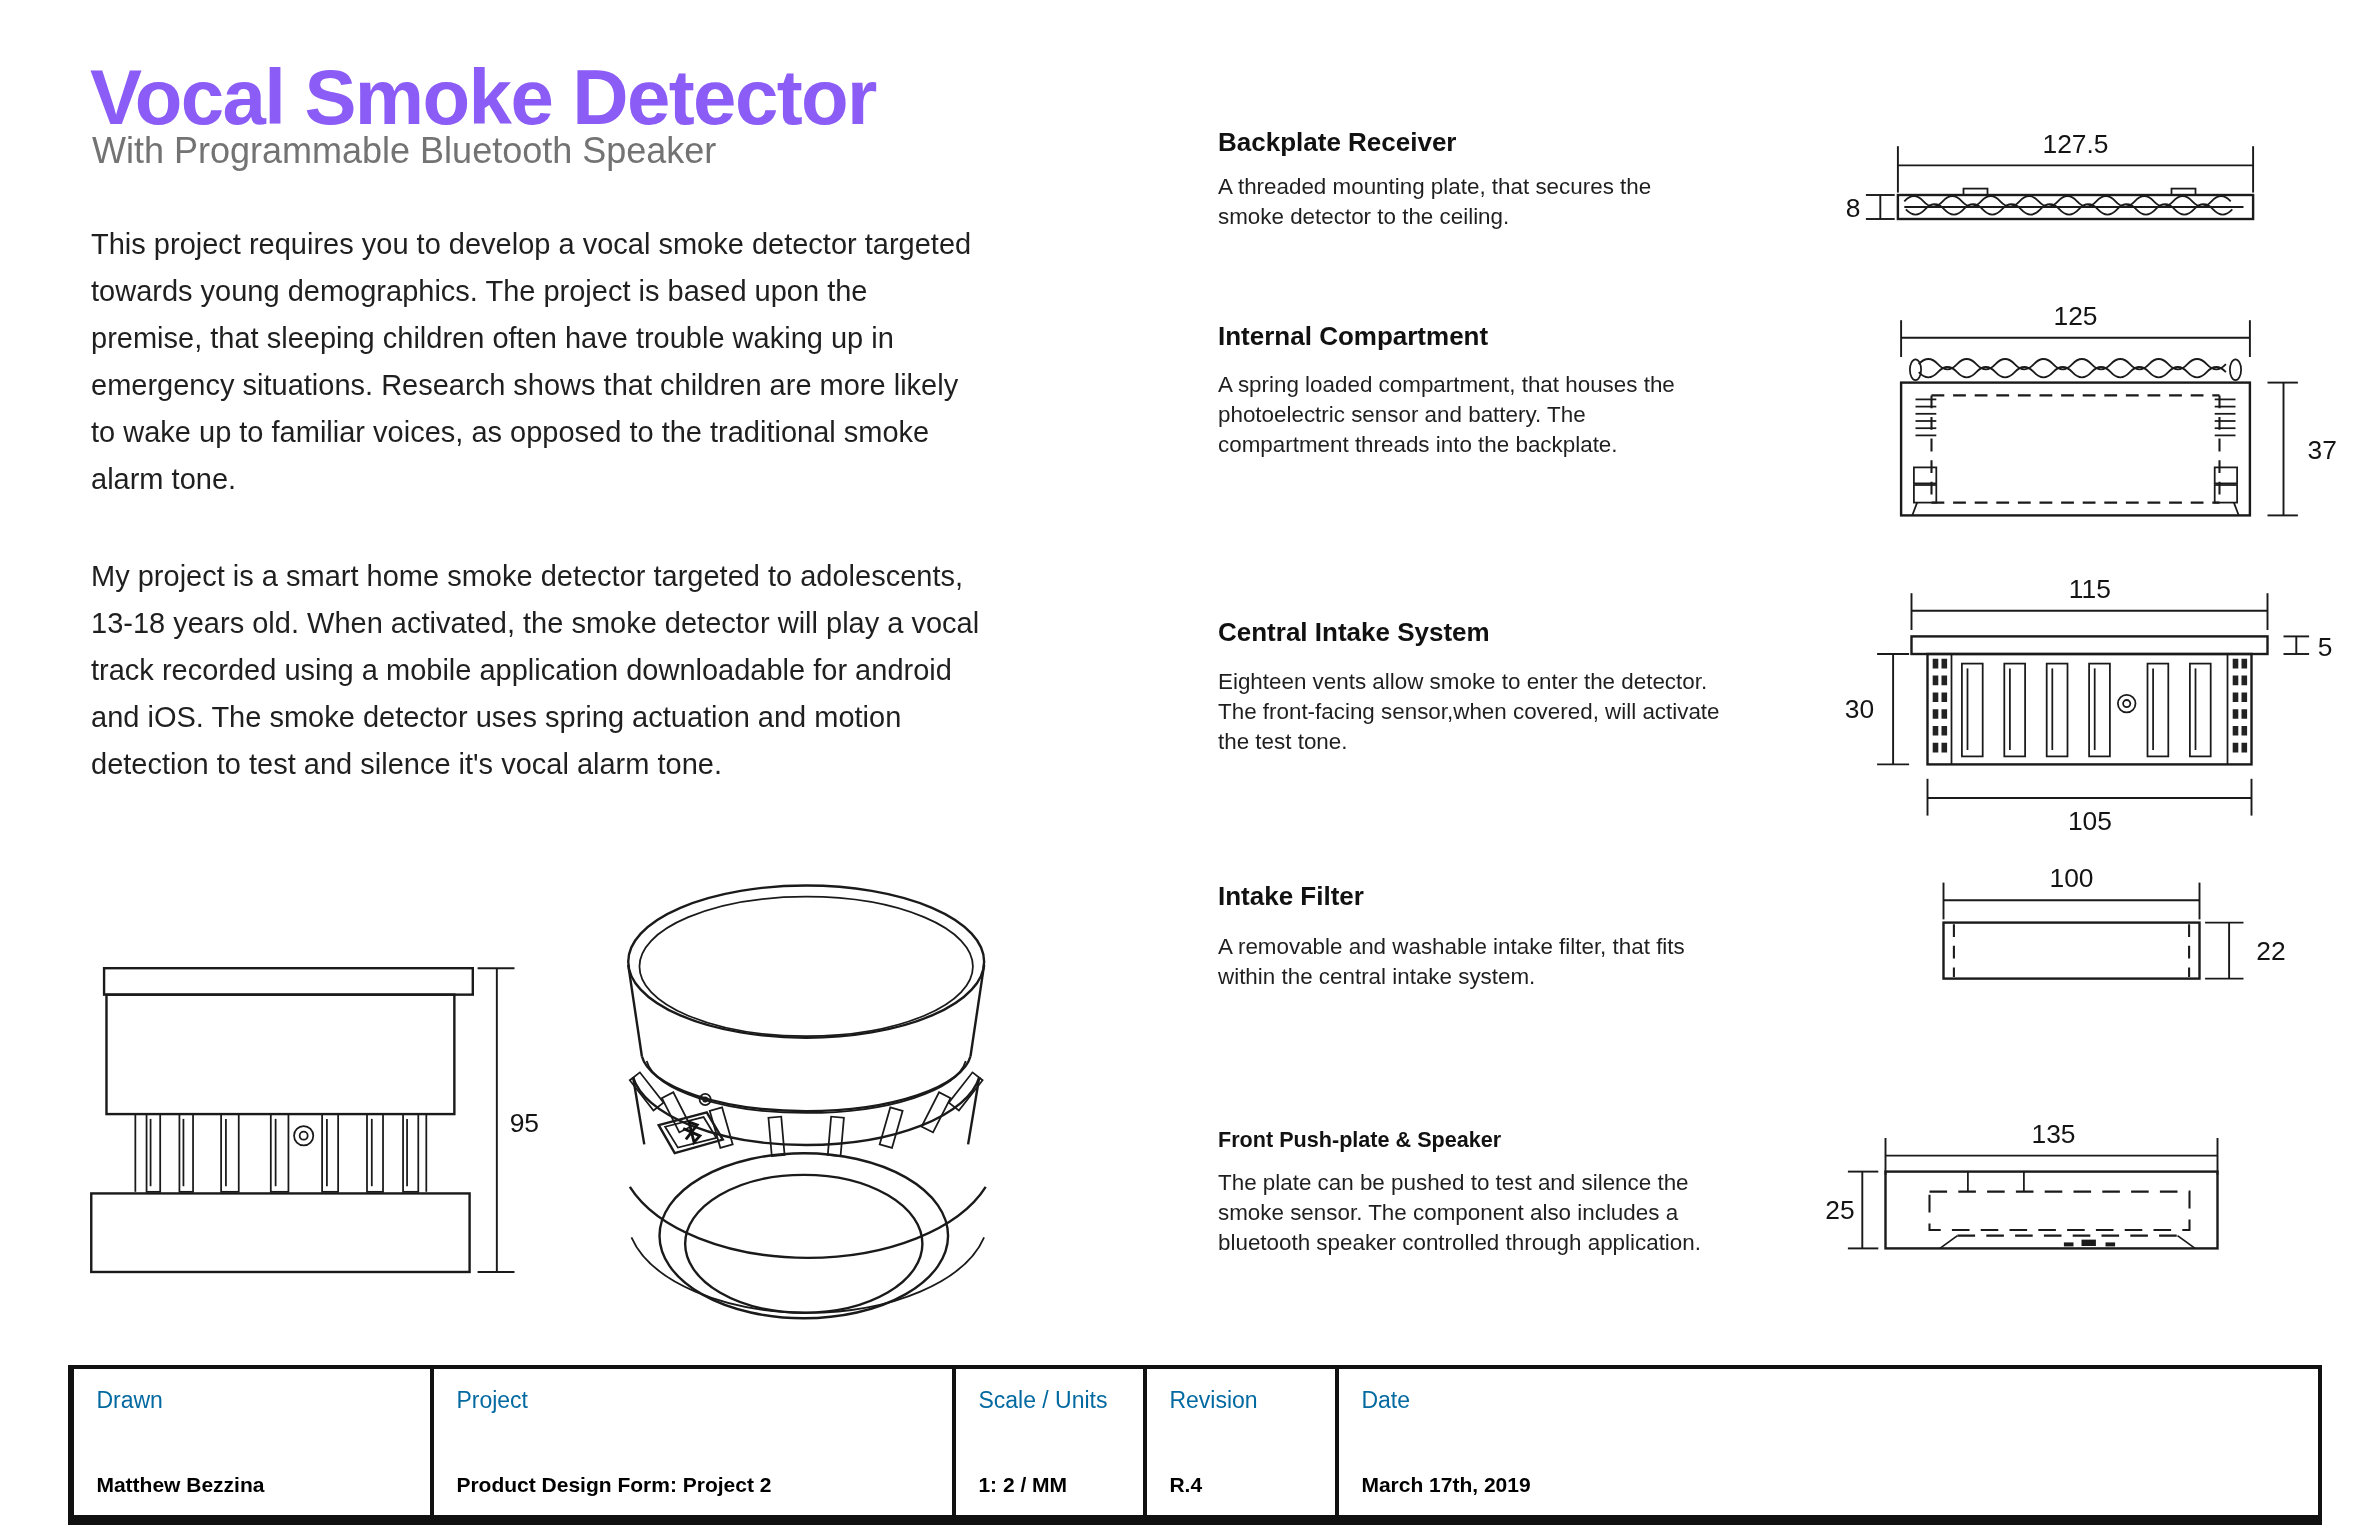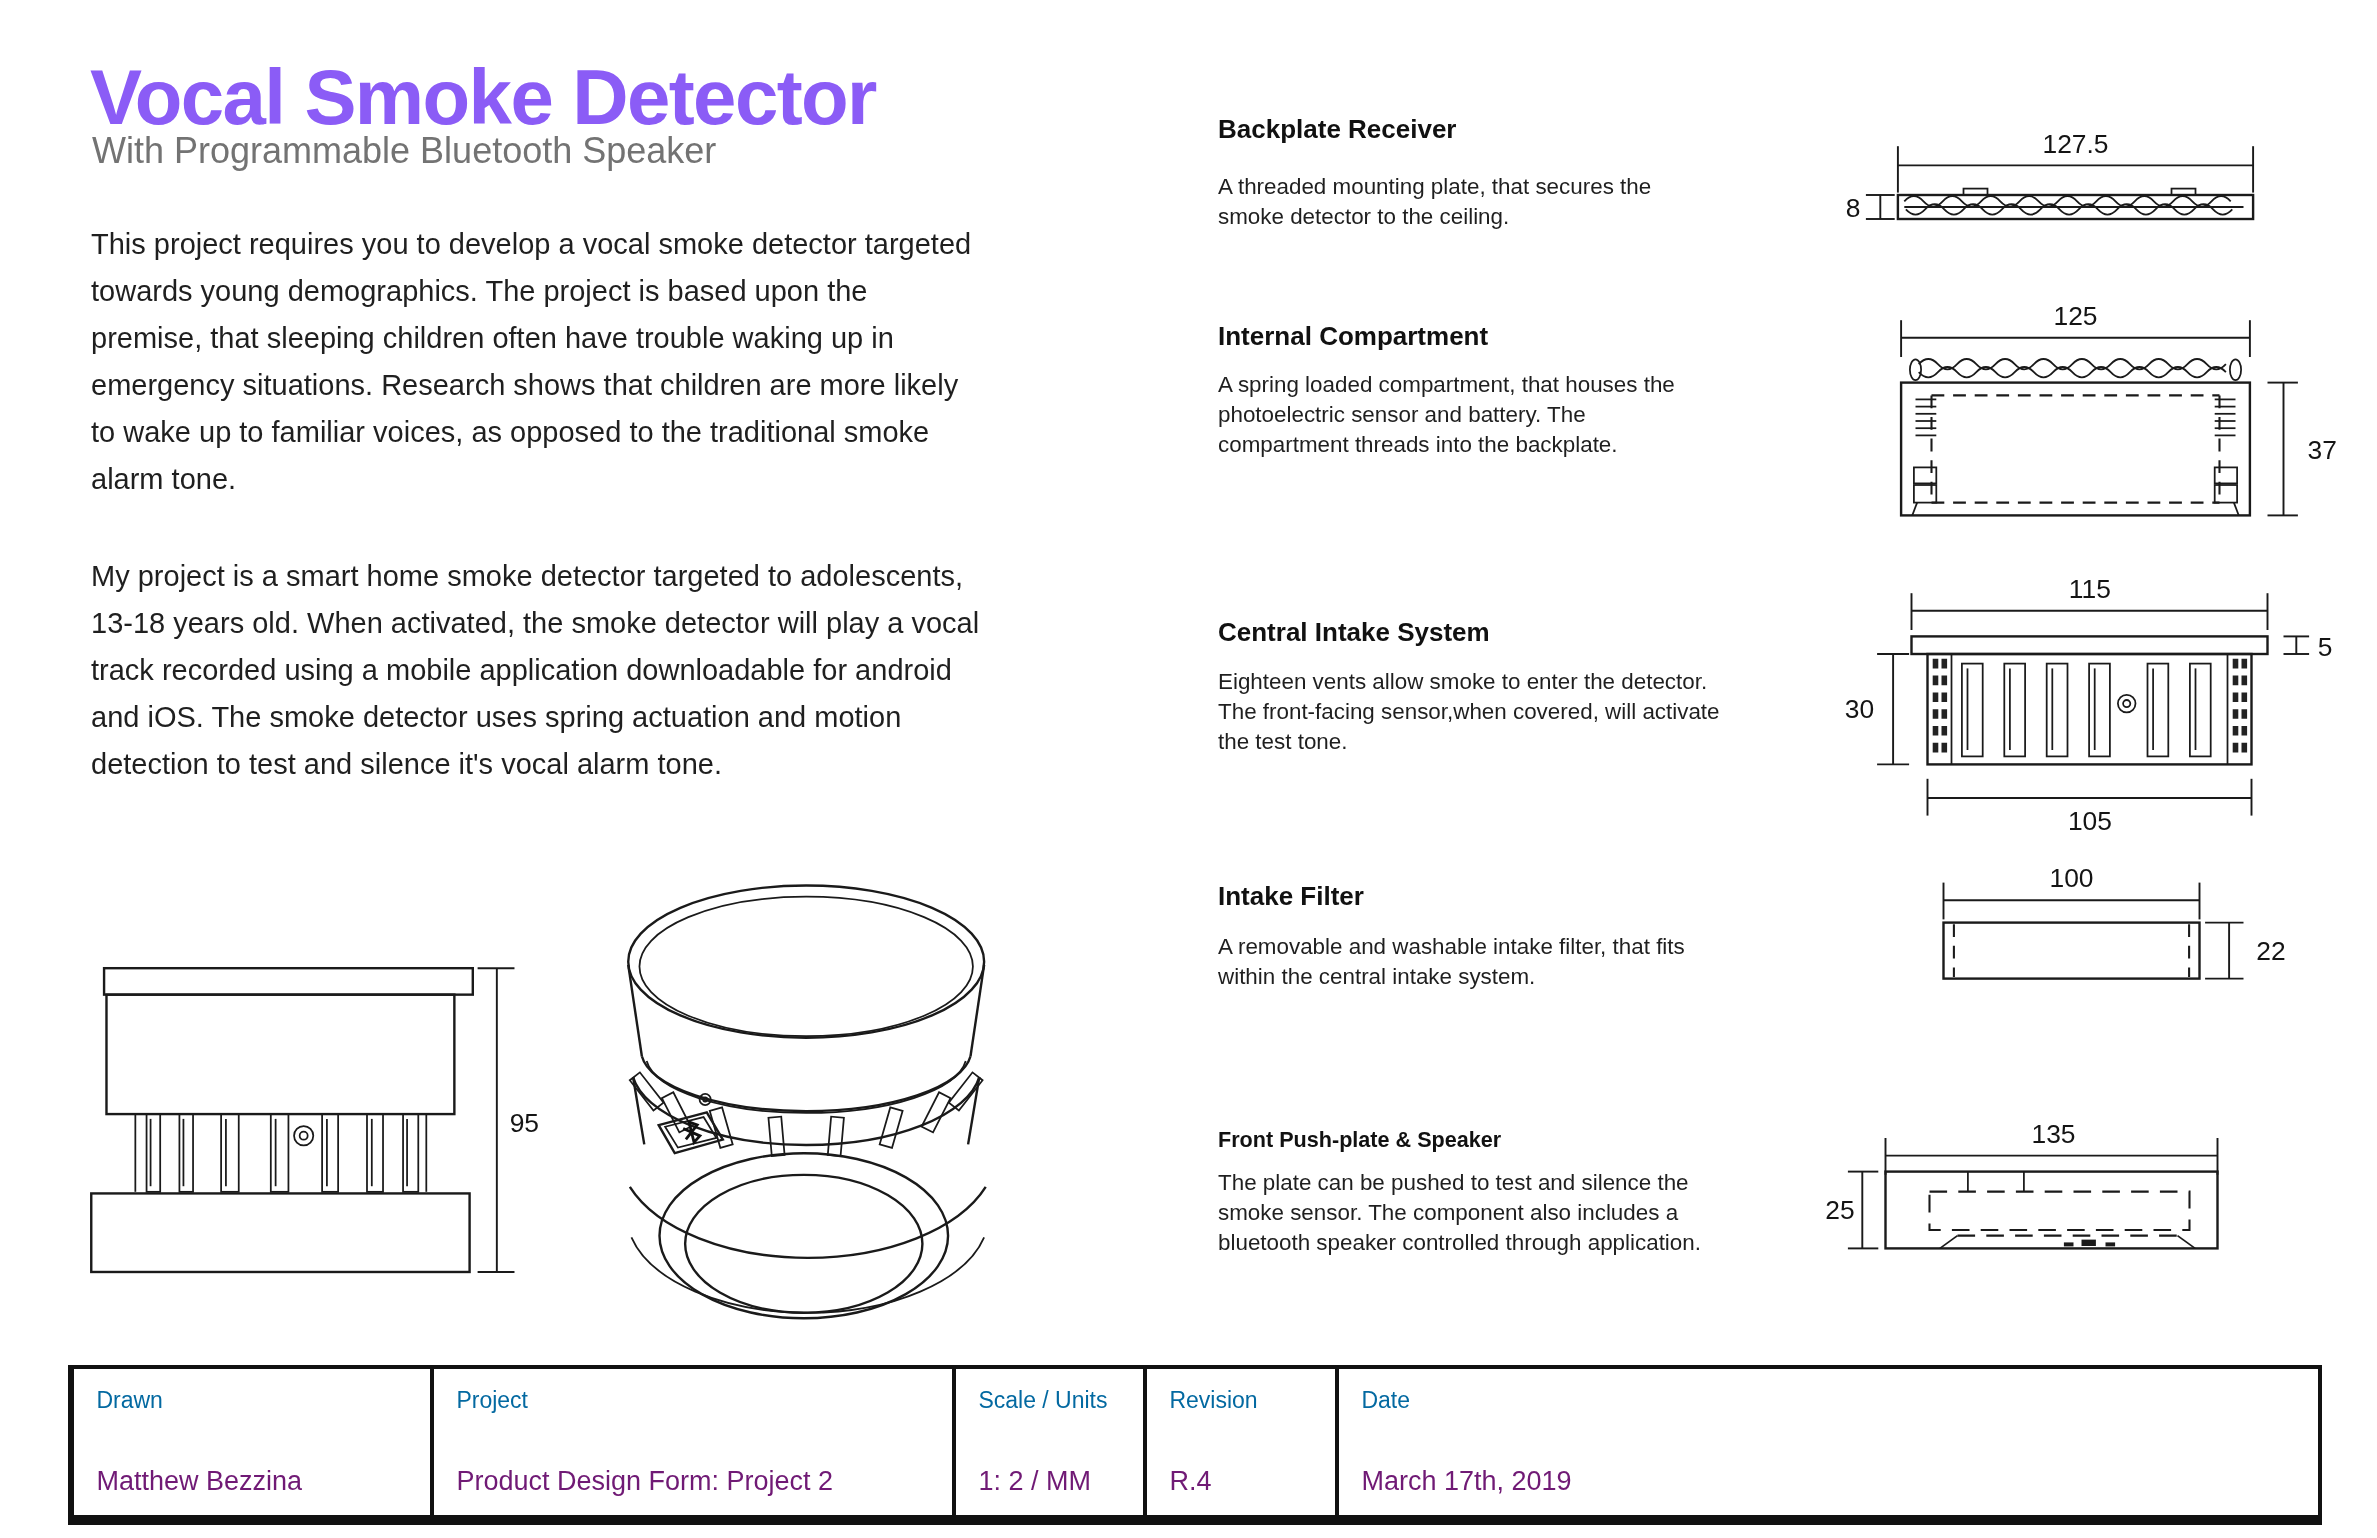--- a/index.html
+++ b/index.html
@@ -20,21 +20,21 @@
   svg .dash{stroke:#1a1a1a;stroke-width:2.6;fill:none;stroke-dasharray:16 11}
   svg .dash2{stroke:#1a1a1a;stroke-width:2.6;fill:none;stroke-dasharray:22 14}
   svg .hatch{stroke:#222;stroke-width:7;fill:none;stroke-dasharray:12 9}
   svg .dim{stroke:#1a1a1a;stroke-width:2.4;fill:none}
   svg .dimtxt{font-family:"Liberation Sans",sans-serif;font-size:33px;fill:#141414}
   .titleblock{left:68px;top:1365px;width:2244px;height:146px;display:flex;
               border:4px solid #111;border-left-width:6.4px;border-right-width:4.8px;border-bottom-width:10.4px;box-sizing:content-box}
   .tb-cell{position:relative;border-right:4px solid #111;box-sizing:border-box;height:100%}
   .tb-cell:last-child{border-right:none}
   .tb-label{position:absolute;left:22.4px;top:17.6px;font-size:23px;color:#0369a1}
-  .tb-value{position:absolute;left:22.4px;bottom:17.6px;font-size:27px;font-weight:normal;color:#701a75;white-space:nowrap}
+  .tb-value{position:absolute;left:22.4px;bottom:17.6px;font-size:21px;font-weight:bold;color:#000000;white-space:nowrap}
 </style>
 </head>
 <body>
 
 <div class="sheet">
 
   <div class="abs title">Vocal Smoke Detector</div>
   <div class="abs subtitle">With Programmable Bluetooth Speaker</div>
   <div class="abs para p1">This project requires you to develop a vocal smoke detector targeted towards young demographics. The project is based upon the premise, that sleeping children often have trouble waking up in emergency situations. Research shows that children are more likely to wake up to familiar voices, as opposed to the traditional smoke alarm tone.</div>
   <div class="abs para p2">My project is a smart home smoke detector targeted to adolescents, 13-18 years old. When activated, the smoke detector will play a vocal track recorded using a mobile application downloadable for android and iOS. The smoke detector uses spring actuation and motion detection to test and silence it's vocal alarm tone.</div>
@@ -106,21 +106,21 @@
     <ellipse class="ln" cx="243" cy="470" rx="180" ry="103"></ellipse>
     <ellipse class="ln" cx="243" cy="480" rx="148" ry="86"></ellipse>
 
     <g>
       <polygon class="ln" points="62,332 122,316 142,350 82,367"></polygon>
       <polygon class="ln2" points="70,334 118,322 134,348 86,360"></polygon>
       <path d="M94,334 L112,348 L103,354 L103,328 L112,334 L94,348" stroke="#111" stroke-width="3.5" fill="none" transform="rotate(-14 102 341)"></path>
     </g>
   </svg>
 
-  <div class="abs comp-name" style="top:114px">Backplate Receiver</div>
+  <div class="abs comp-name" style="top:127px">Backplate Receiver</div>
   <div class="abs comp-desc" style="top:172px;width:481px">A threaded mounting plate, that secures the smoke detector to the ceiling.</div>
   <svg style="left:1835px;top:119px" width="529" height="136" viewBox="0 0 660 170">
     <g>
       <path class="dim" d="M78,34 V92"></path>
         <path class="dim" d="M522,34 V92"></path>
         <path class="dim" d="M78,58 H522"></path>
       <text class="dimtxt" x="300" y="42" text-anchor="middle">127.5</text>
     </g>
     <rect class="ln" x="78" y="95" width="444" height="30"></rect>
     <rect class="ln2" x="160" y="87" width="30" height="8"></rect>

